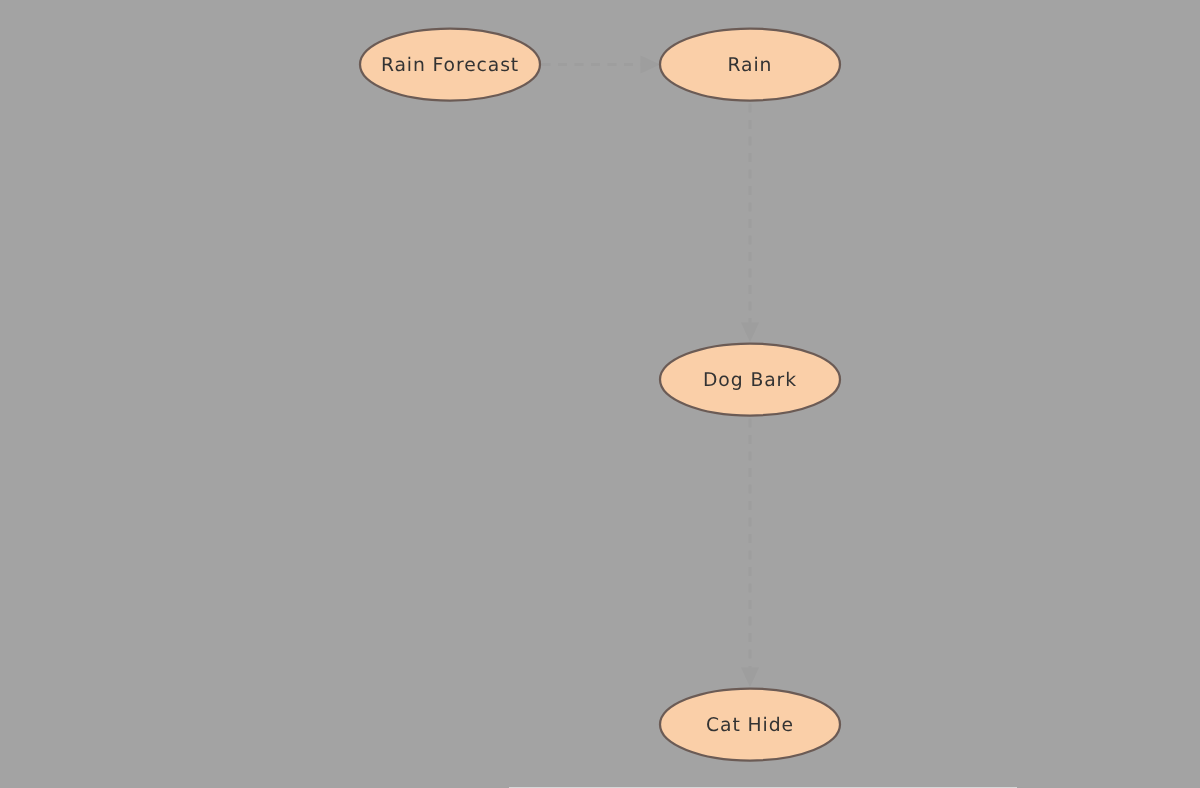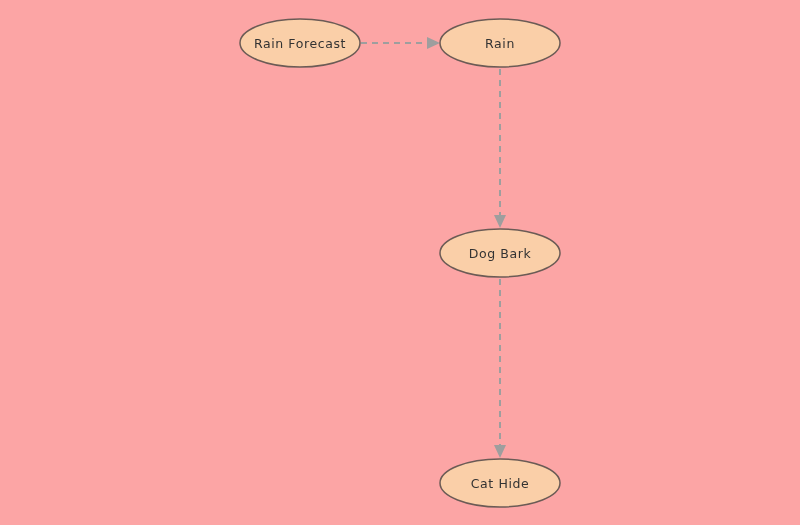--- a/index.html
+++ b/index.html
@@ -11,21 +11,21 @@
   body {
     width: 800px;
     height: 525px;
     overflow: hidden;
     font-family: "DejaVu Sans", sans-serif;
   }
   #diagram-canvas {
     position: relative;
     width: 800px;
     height: 525px;
-    background: #fca5a5;
+    background: #a3a3a3;
   }
   #graph-svg {
     position: absolute;
     top: 0;
     left: 0;
     width: 800px;
     height: 525px;
     display: block;
   }
   .node-ellipse {

